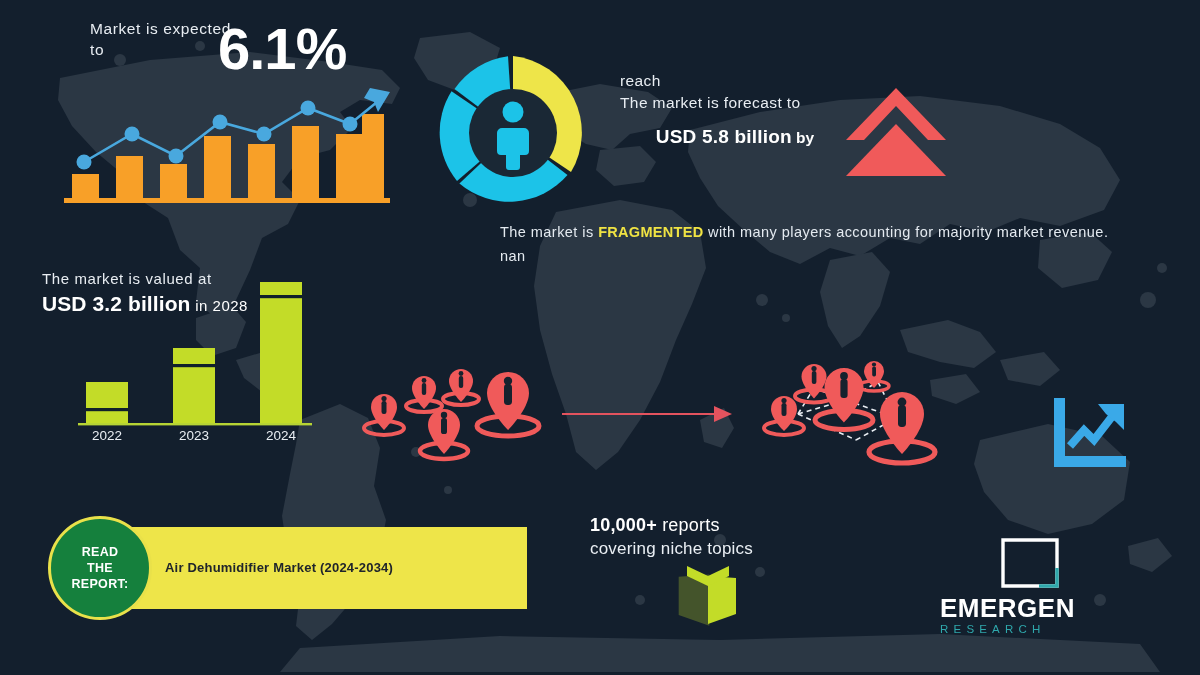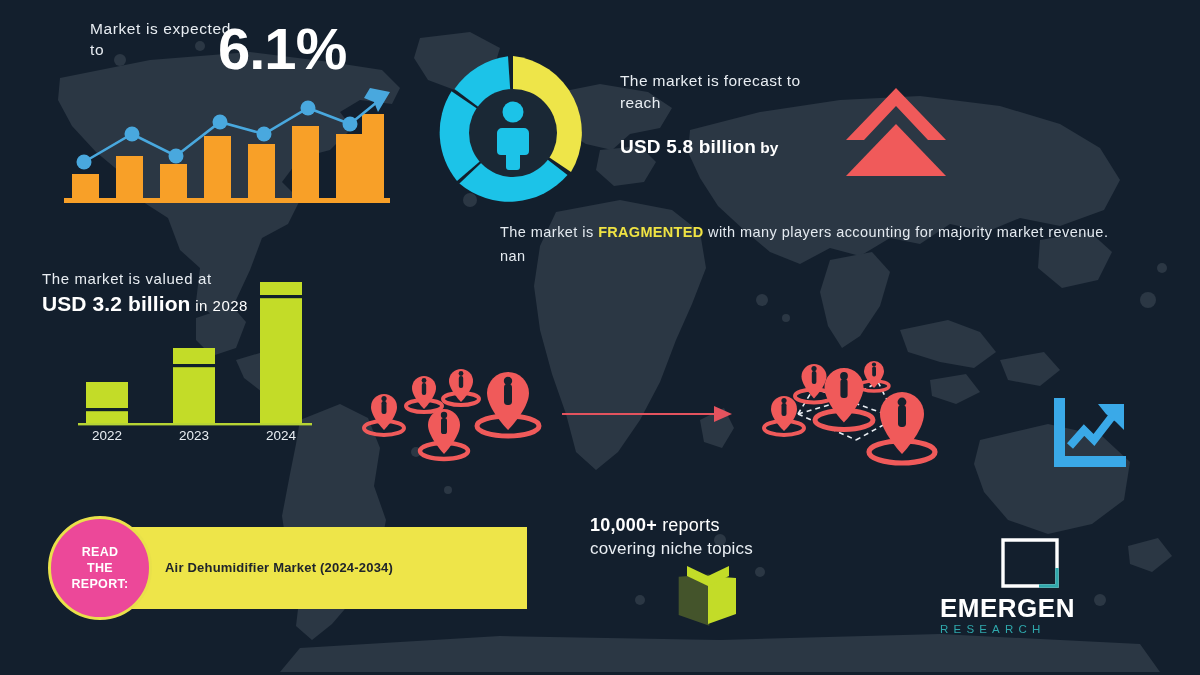--- a/index.html
+++ b/index.html
@@ -35,21 +35,21 @@
   .val-big .yr { font-size: 15px; font-weight: normal; letter-spacing: .5px; }
 
   .rep-count { font-size: 18px; font-weight: bold; color: #ffffff; line-height: 27px; letter-spacing: .2px; }
   .rep-count .thin { font-weight: normal; }
   .rep-sub { font-size: 17px; color: #eaeff4; letter-spacing: .2px; }
 
   
   #banner-bar { background: #eee549; }
   #read-circle {
     border-radius: 50%;
-    background: #ec4899;
+    background: #15803d;
     border: 3px solid #e9e14a;
     display: flex; align-items: center; justify-content: center;
     text-align: center;
   }
   #read-circle span {
     font-size: 12.5px; font-weight: bold; color: #ffffff; line-height: 16px; letter-spacing: .3px;
   }
   #banner-title {
     font-size: 13px; font-weight: bold; color: #20252b; letter-spacing: .2px;
   }
@@ -173,23 +173,23 @@
     <circle cx="83" cy="83" r="44" fill="#1a2835"></circle>
 
     <g fill="#1cc3e8">
       <circle cx="83" cy="62" r="10.5"></circle>
       <path d="M72 78 h22 a5 5 0 0 1 5 5 v18 a4 4 0 0 1 -4 4 h-5 v12 a3 3 0 0 1 -3 3 h-8
                a3 3 0 0 1 -3 -3 v-12 h-5 a4 4 0 0 1 -4 -4 v-18 a5 5 0 0 1 5 -5 z"></path>
     </g>
   </svg>
 
   <div class="abs" style="left:620px; top:70px; width:230px;">
+    <div class="fc-small">reach</div>
     <div class="fc-small">The market is forecast to</div>
-    <div class="fc-small">reach</div>
-    <div style="margin-top:22px;">
+    <div style="margin-top:12px;text-align:center;">
       <span class="fc-big">USD 5.8 billion</span><span class="fc-by"> by</span>
     </div>
   </div>
 
   <svg class="abs" style="left:840px; top:84px;" width="112" height="96" viewBox="0 0 112 96">
     <path d="M56 4 L106 56 L88 56 L56 22 L24 56 L6 56 Z" fill="#f05a5a"></path>
     <path d="M56 40 L106 92 L6 92 Z" fill="#f05a5a"></path>
   </svg>
 
   <div class="abs frag" style="left:500px; top:220px; width:630px;">

